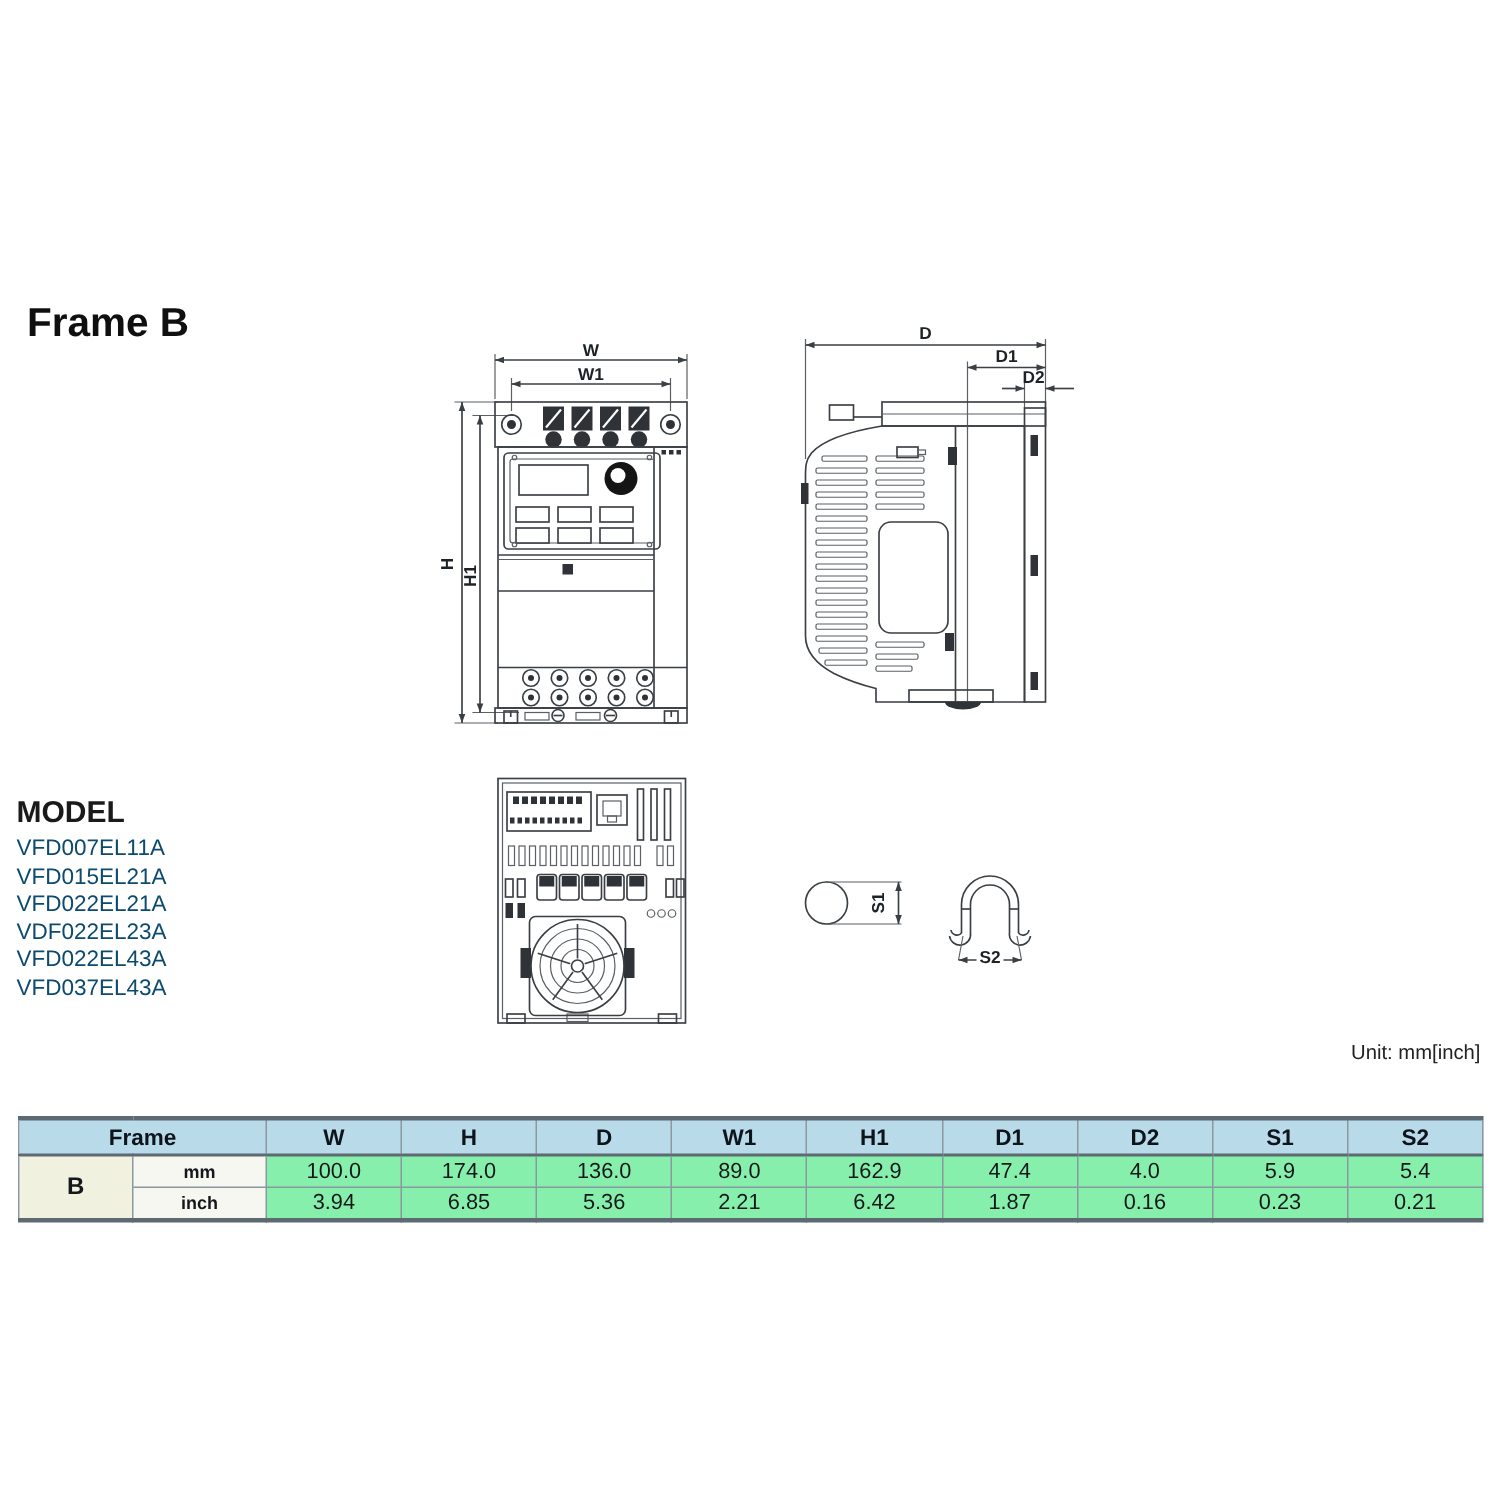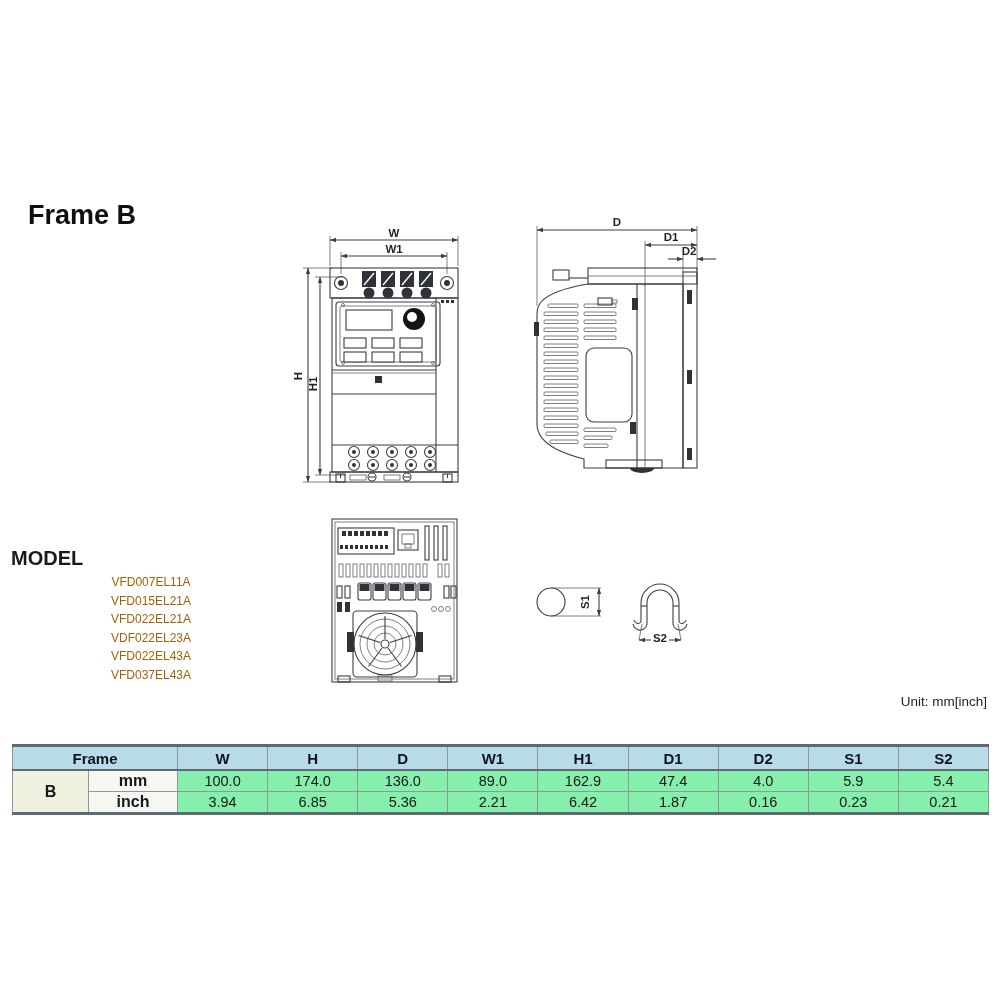--- a/index.html
+++ b/index.html
@@ -1,39 +1,39 @@
 <!DOCTYPE html>
 <html><head>
 <meta charset="utf-8">
 <style>
   html,body{margin:0;padding:0;background:#fff;}
   .canvas{position:relative;width:1000px;height:1000px;background:#ffffff;overflow:hidden;
           font-family:"Liberation Sans",sans-serif;color:#161616;}
-  .page-title{position:absolute;left:28px;top:200px;font-size:27px;font-weight:bold;color:#0f0f0f;}
-  .model-block{position:absolute;left:11px;top:531px;width:280px;margin-top:16px;}
+  .page-title{position:absolute;left:18px;top:200px;font-size:27px;font-weight:bold;color:#0f0f0f;}
+  .model-block{position:absolute;left:11px;top:531px;width:280px;}
   .model-heading{font-size:20px;font-weight:bold;color:#1a1a1a;margin:0 0 3px 0;}
-  .model-item{font-size:12px;line-height:18.6px;color:#a16207;white-space:nowrap;text-align:center;}
+  .model-item{font-size:15px;line-height:18.6px;color:#0c4a6e;white-space:nowrap;}
   .unit-note{position:absolute;top:694px;right:13px;font-size:13.5px;color:#222;margin-left:29px;}
   svg{position:absolute;overflow:visible;}
   .ln{stroke:#3a3f44;stroke-width:1.1;fill:none;}
   .lnt{stroke:#5a6065;stroke-width:0.8;fill:none;}
   .fd{fill:#2f3338;stroke:none;}
   .fw{fill:#ffffff;stroke:#3a3f44;stroke-width:1.1;}
   .hatchw{stroke:#fff;stroke-width:1.4;fill:none;}
   .dimlbl{font-family:"Liberation Sans",sans-serif;font-size:11.5px;font-weight:bold;fill:#1d2226;}
   .arrow{fill:#3a3f44;stroke:none;}
   
   .spec-table{position:absolute;left:12px;top:714px;width:977px;border-collapse:collapse;table-layout:fixed;
               border-top:3px solid #5d6a72;border-bottom:3px solid #5d6a72;margin-top:30px;}
   .spec-table th,.spec-table td{border:1px solid #8b98a0;text-align:center;vertical-align:middle;
               padding:0;font-size:14.5px;color:#15181b;background:#86efac;height:20px;}
   .spec-table thead th{background:#b9dbe9;font-weight:bold;font-size:15px;height:22px;
               border-bottom:2px solid #5d6a72;color:#0d141c;}
   td.frame-cell{background:#f0f1de;font-weight:bold;font-size:16px;}
-  td.unit-cell{background:#f7f7f2;font-weight:bold;font-size:16px;}
+  td.unit-cell{background:#f7f7f2;font-weight:bold;font-size:12px;}
 </style>
 </head>
 <body>
 
 <div class="canvas">
 
   <div class="page-title">Frame B</div>
 
   <svg style="left:286px;top:226px;" width="194" height="264" viewBox="0 0 194 264">
 

